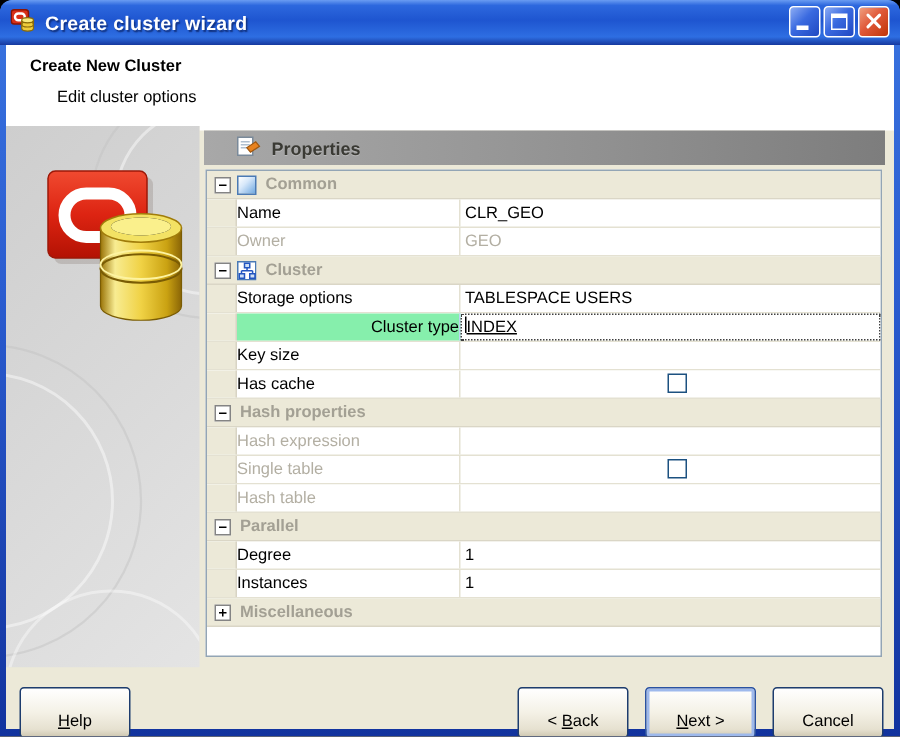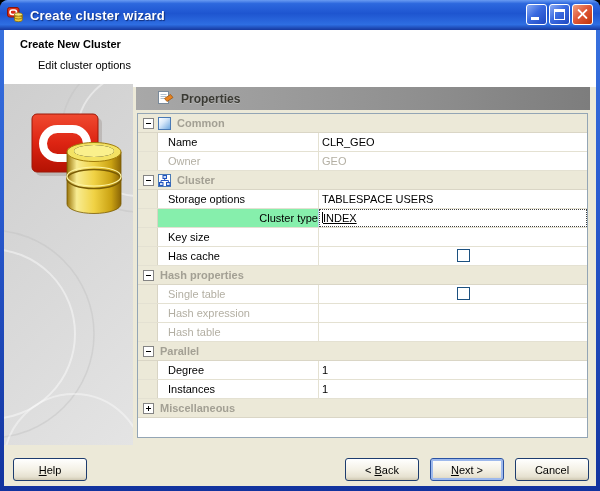--- a/index.html
+++ b/index.html
@@ -49,34 +49,34 @@
   .grow{height:19px;background:#ece9d8;border-bottom:1px solid #dad6c6;display:flex;align-items:center;}
   .expbox{width:11px;height:11px;border:1px solid #848484;background:#fff;margin-left:5px;position:relative;flex:none;}
   .expbox .h{position:absolute;left:2px;top:4px;width:5px;height:1px;background:#000;}
   .expbox .v{position:absolute;left:4px;top:2px;width:1px;height:5px;background:#000;}
   .gicon{width:13px;height:13px;margin-left:4px;flex:none;}
   .gicon.common{background:linear-gradient(135deg,#ffffff 0%,#d7e8fa 40%,#6fa8e0 100%);border:1px solid #4a7ab5;}
   .glabel{font-weight:bold;color:#a3a094;margin-left:6px;white-space:nowrap;}
 
   .prow{height:19px;display:flex;border-bottom:1px solid #e4e1d2;background:#fff;}
   .gut{width:20px;background:#ece9d8;border-right:1px solid #d8d4c4;flex:none;}
-  .plabel{width:161px;flex:none;padding-left:10px;line-height:18px;border-right:1px solid #e4e1d2;color:#000;white-space:nowrap;overflow:hidden;}
+  .plabel{width:149px;flex:none;line-height:18px;border-right:1px solid #e4e1d2;color:#000;white-space:nowrap;overflow:hidden;}
   .plabel.dis{color:#b3afa3;}
   .plabel.sel{background:#86efac;border-right-color:#bdd4f2;text-align:right;}
   .pval{flex:1;position:relative;line-height:18px;padding-left:3px;color:#000;white-space:nowrap;overflow:hidden;}
   .pval .dis{color:#b3afa3;}
   .pval.editing{border:1px dotted #404040;line-height:16px;padding-left:2px;text-decoration:underline;}
   .caret{display:inline-block;width:1px;height:11px;background:#000;vertical-align:-1px;}
   .cb{position:absolute;left:138px;top:2px;width:13px;height:13px;border:1px solid #1c5180;background:#fff;}
 
   
   .bottom{height:41px;position:relative;background:#ece9d8;}
   .xpbtn{position:absolute;top:13px;width:74px;height:23px;border:1px solid #1d3c6e;border-radius:3px;
     background:linear-gradient(180deg,#ffffff 0%,#f4f1e6 50%,#e6e1d0 85%,#cfc8b2 100%);
-    font-family:"Liberation Sans",sans-serif;font-size:11px;color:#000;padding:5px;cursor:default;}
+    font-family:"Liberation Sans",sans-serif;font-size:11px;color:#000;padding:16px;cursor:default;}
   .xpbtn.def{border-color:#2a52a2;box-shadow:inset 0 0 0 2px #9eb9ec;}
   .xpbtn u{text-decoration:underline;}
   .b-help{left:9px;} .b-back{left:341px;} .b-next{left:426px;} .b-cancel{left:511px;}
 </style>
 </head>
 <body>
 
 <div class="window">
 
   <div class="titlebar">
@@ -216,29 +216,29 @@
               </span>
             </div>
             <div class="grow">
               <span class="expbox">
                 <i class="h"></i>
               </span>
               <span class="glabel">Hash properties</span>
             </div>
             <div class="prow">
               <span class="gut"></span>
+              <span class="plabel dis">Hash expression</span>
+              <span class="pval"><span class="dis"></span></span>
+            </div>
+            <div class="prow">
+              <span class="gut"></span>
               <span class="plabel dis">Single table</span>
               <span class="pval">
                 <span class="cb"></span>
               </span>
-            </div>
-            <div class="prow">
-              <span class="gut"></span>
-              <span class="plabel dis">Hash expression</span>
-              <span class="pval"><span class="dis"></span></span>
             </div>
             <div class="prow">
               <span class="gut"></span>
               <span class="plabel dis">Hash table</span>
               <span class="pval"><span class="dis"></span></span>
             </div>
             <div class="grow">
               <span class="expbox">
                 <i class="h"></i>
               </span>

